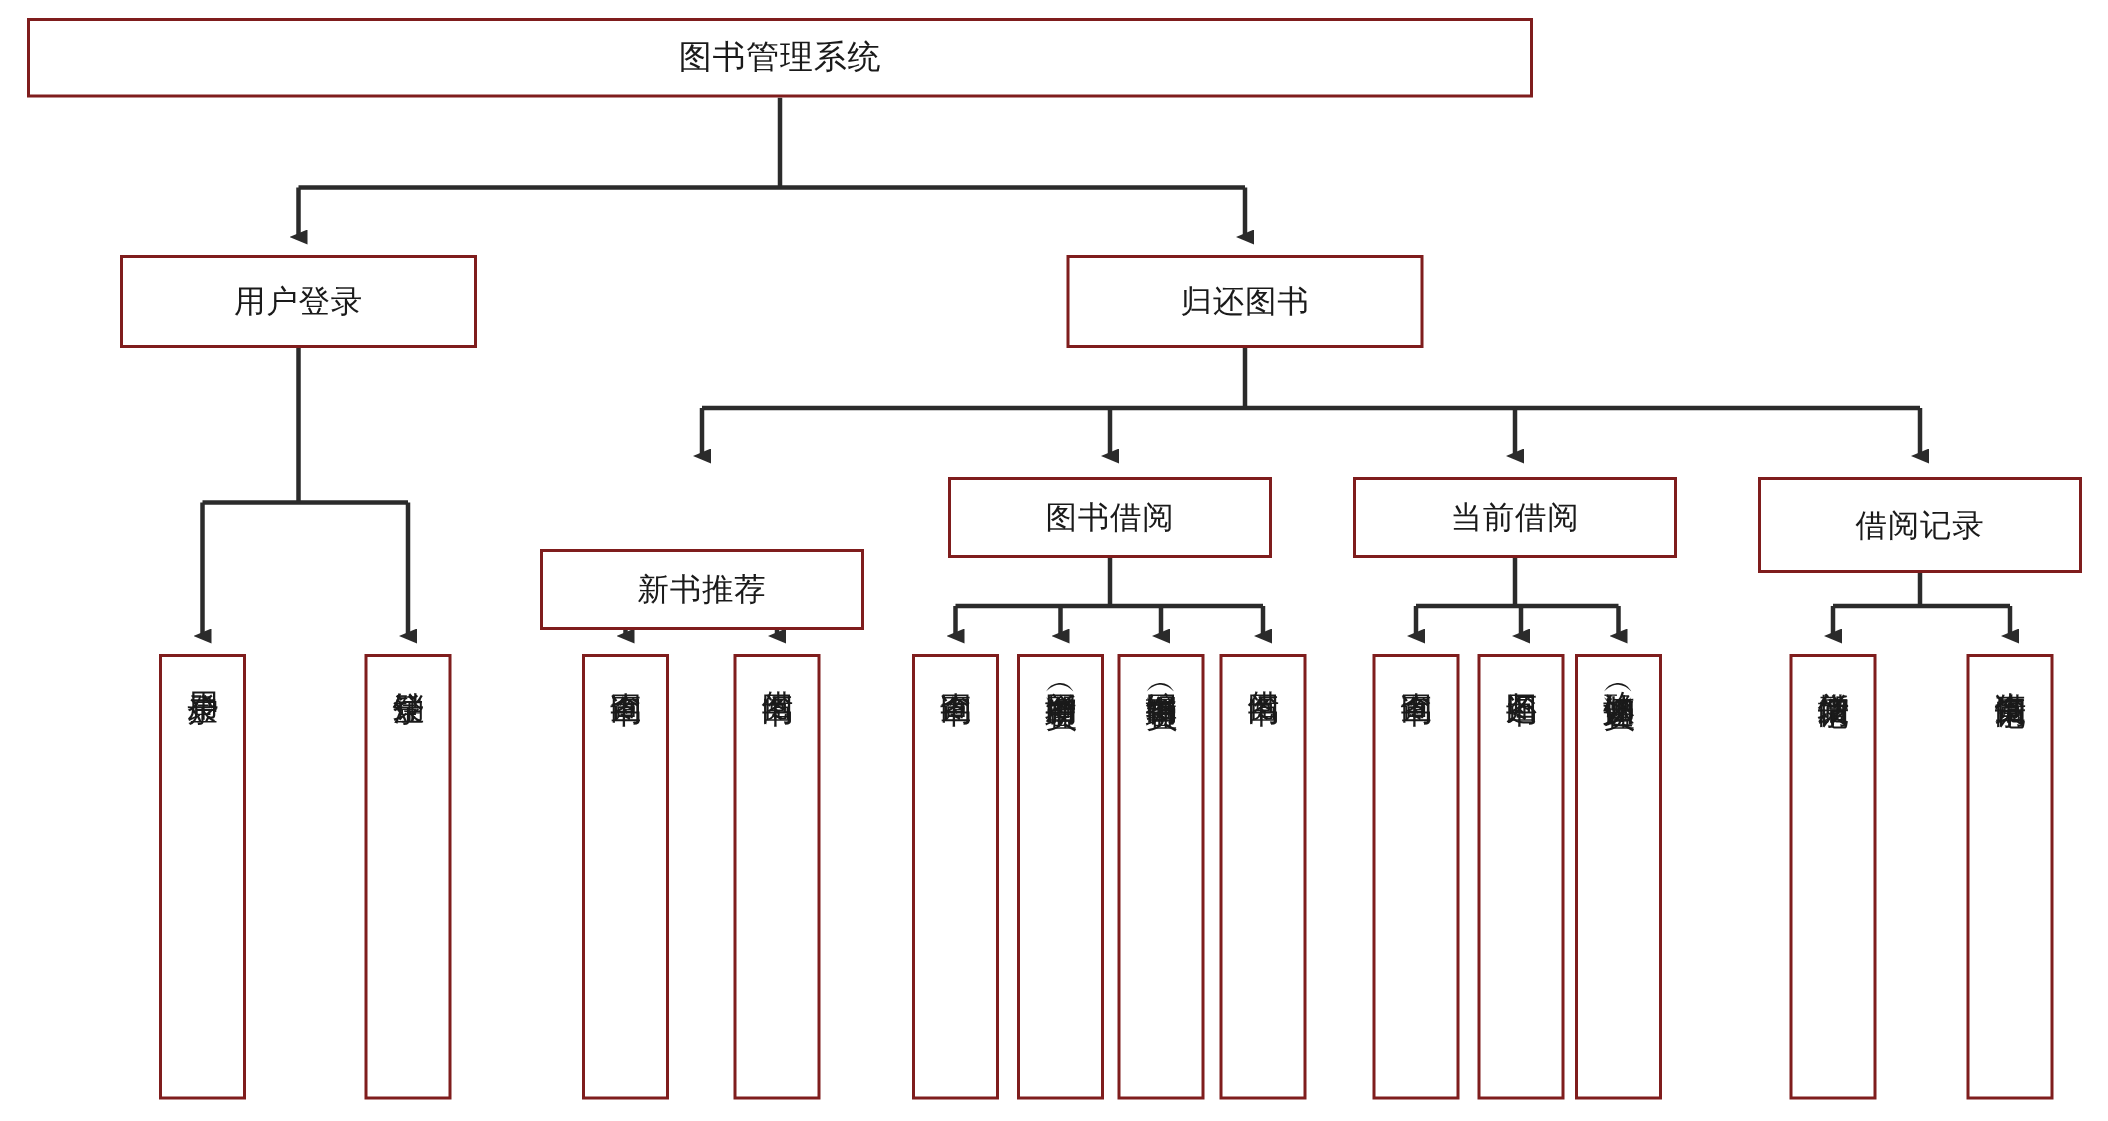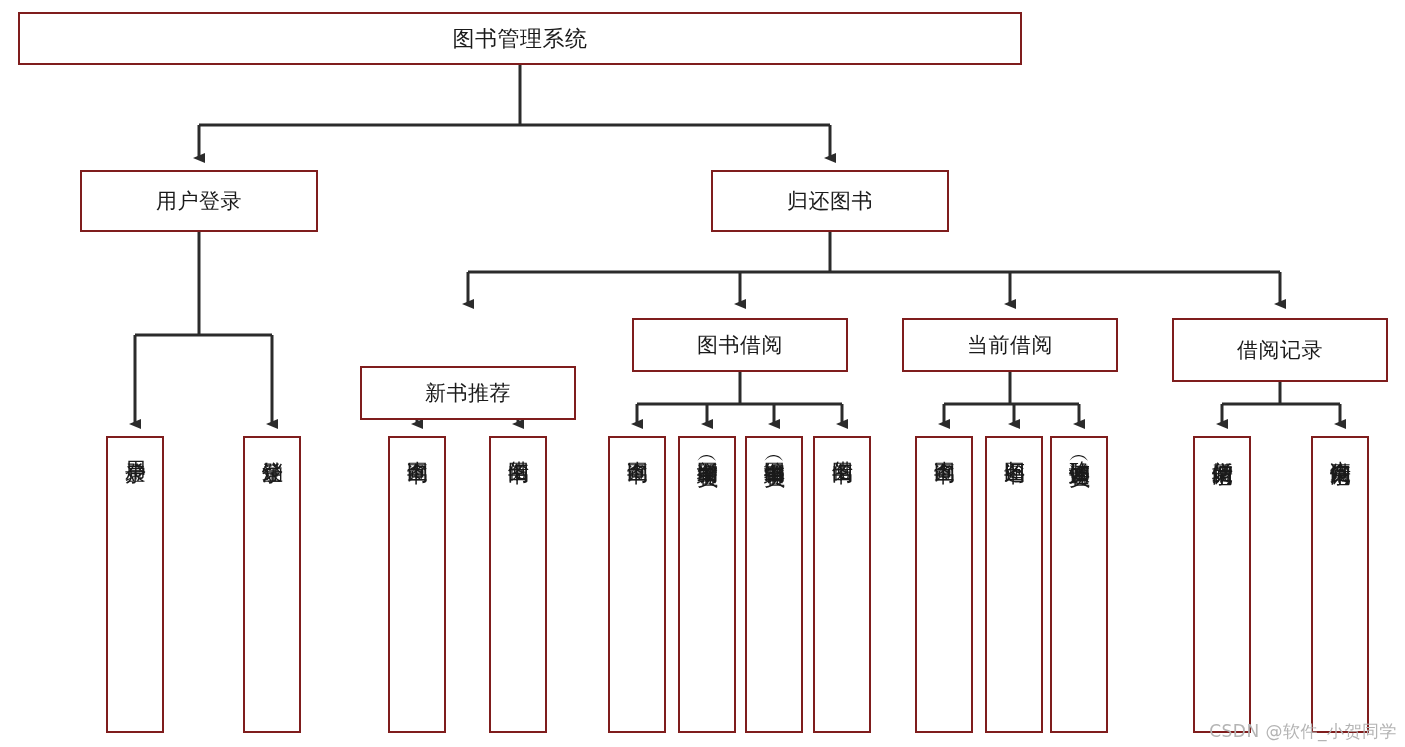--- a/index.html
+++ b/index.html
@@ -187,15 +187,14 @@
     <span class="label">确认归还（管理员）</span>
   </div>
 
   <div class="node vertical" style="left:1193px; top:436px; width:58px; height:297px;">
     <span class="label">新增借阅记录</span>
   </div>
   <div class="node vertical" style="left:1311px; top:436px; width:58px; height:297px;">
     <span class="label">查询借阅记录</span>
   </div>
 
-  <div class="watermark">CSDN @软件_小贺同学</div>
 
 </div>
 
 </body></html>

